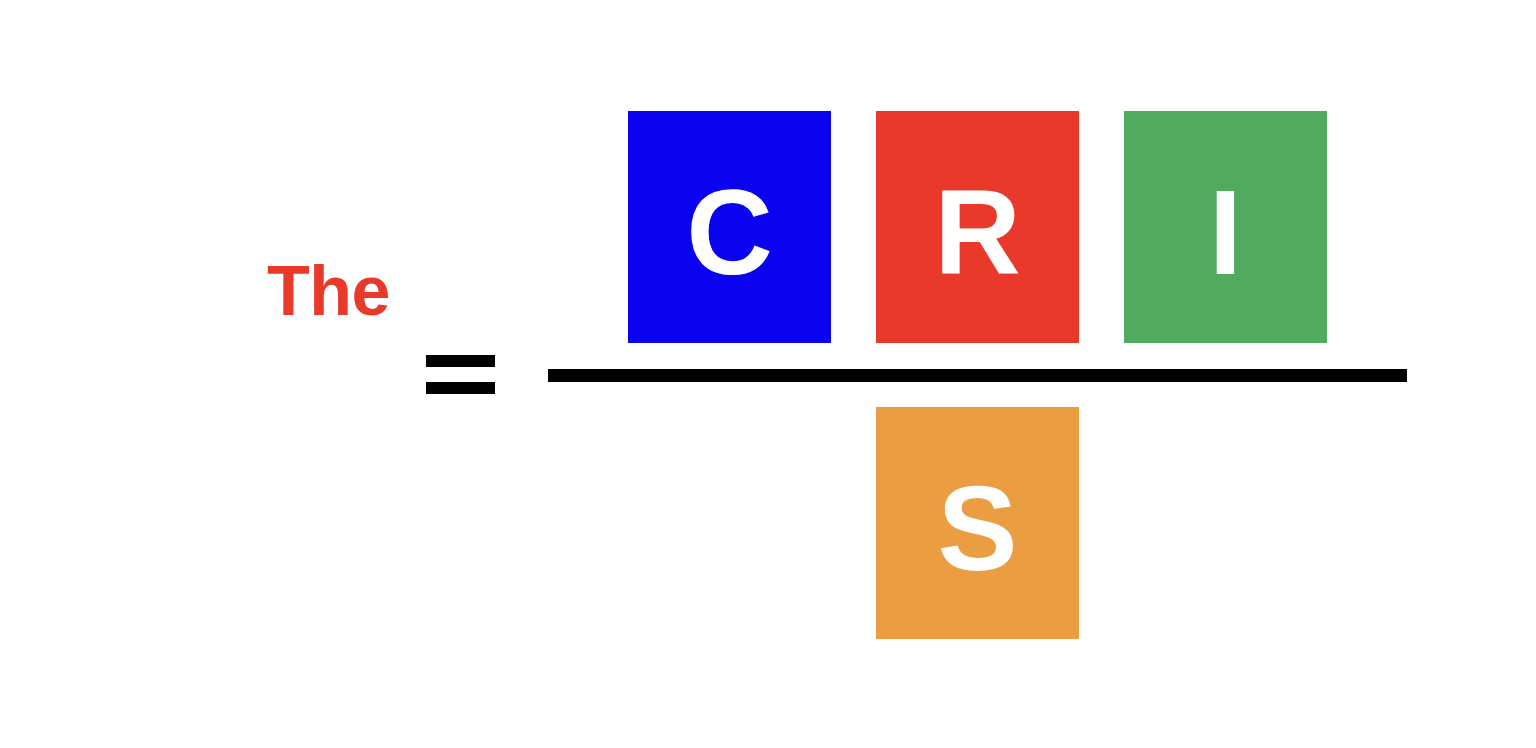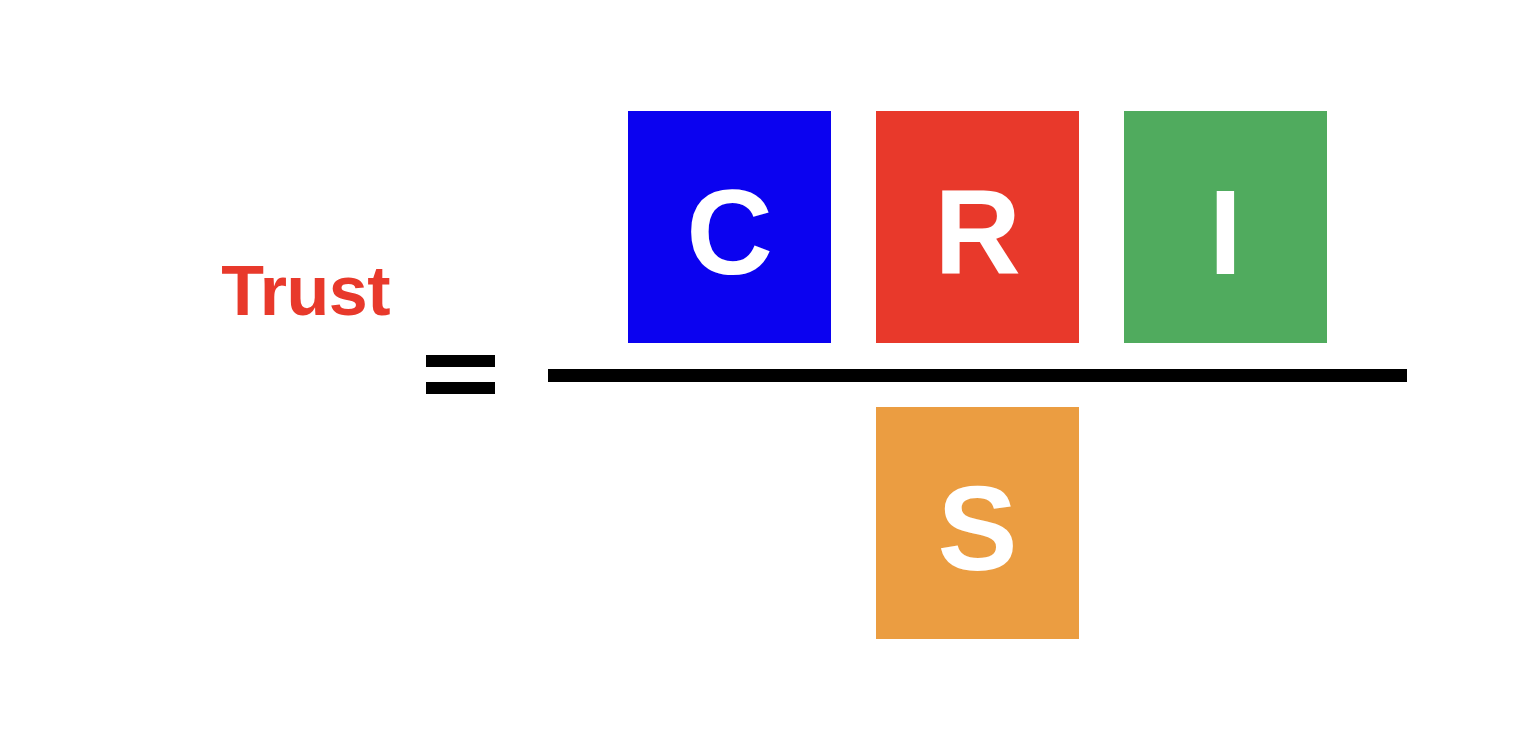--- a/index.html
+++ b/index.html
@@ -89,21 +89,21 @@
     margin-top: 25px;
     display: flex;
   }
 </style>
 </head>
 <body>
 
 <div class="canvas" style="background: rgb(255, 255, 255);">
 
   <div class="title-block" style="color: rgb(232, 57, 43);">
-    <div>Trust</div>
+    <div>The</div>
   </div>
 
   <div class="equals">
     <span class="sr-only">=</span>
     <div class="eq-bar" style="background: rgb(0, 0, 0);"></div>
     <div class="eq-bar" style="background: rgb(0, 0, 0);"></div>
   </div>
 
   <div class="fraction">
 

